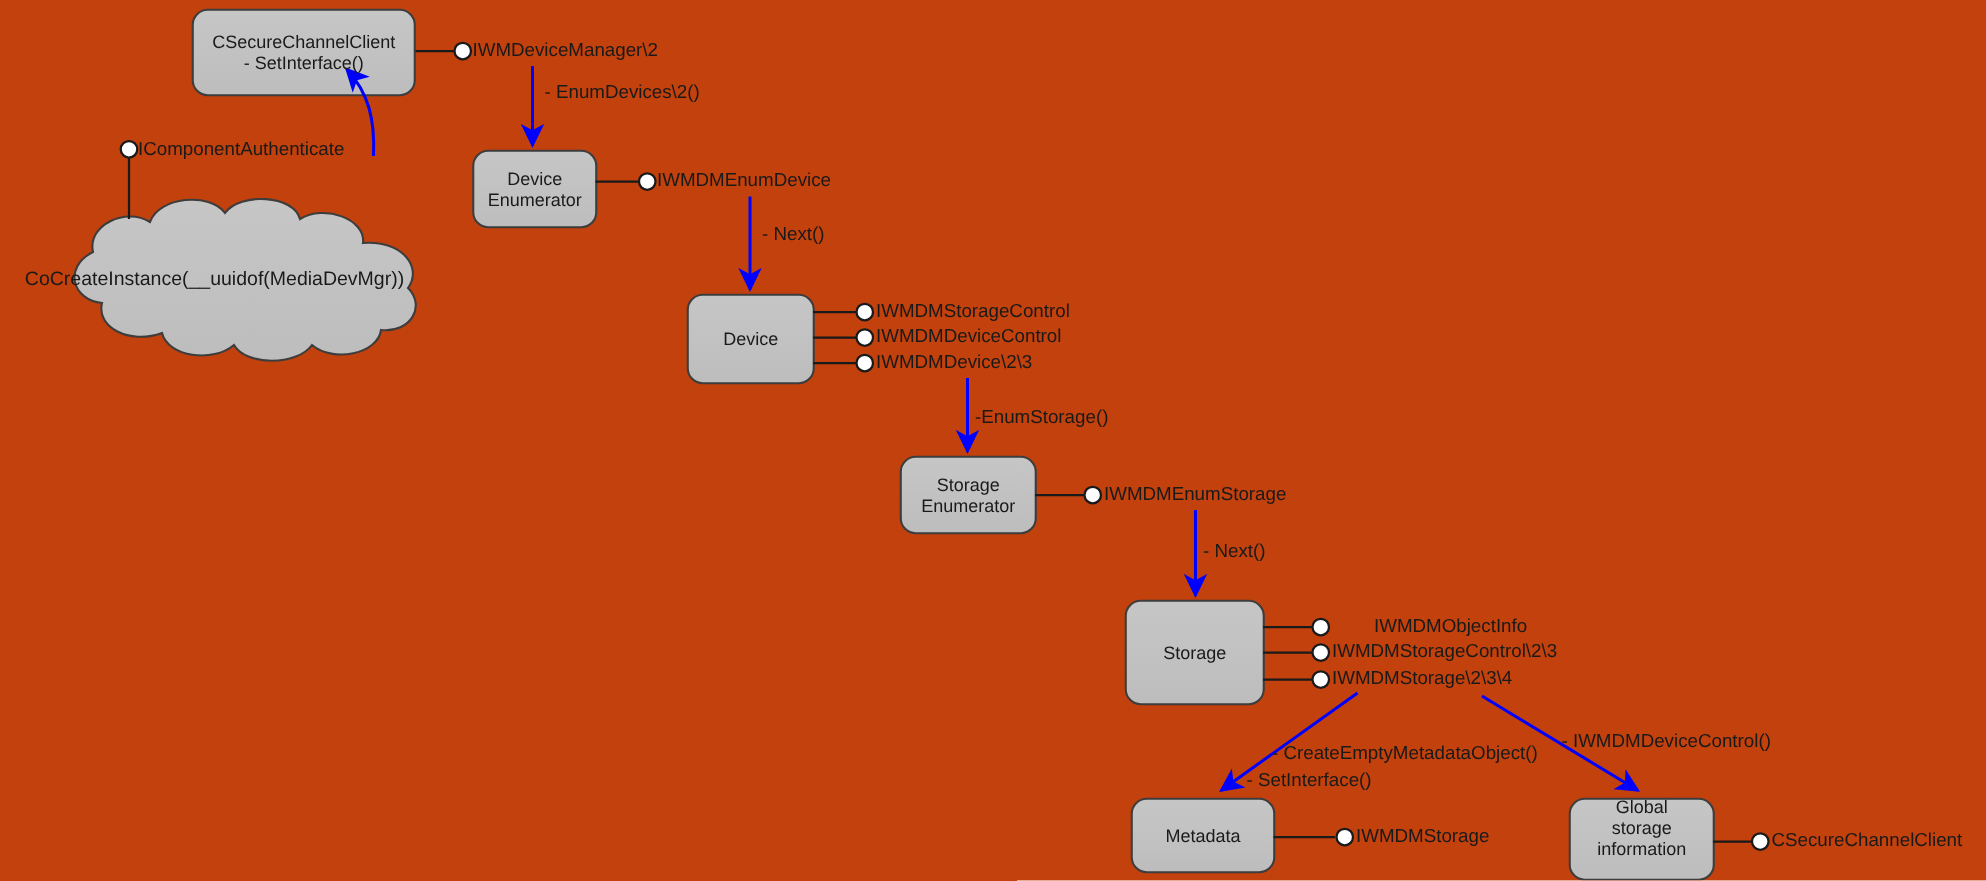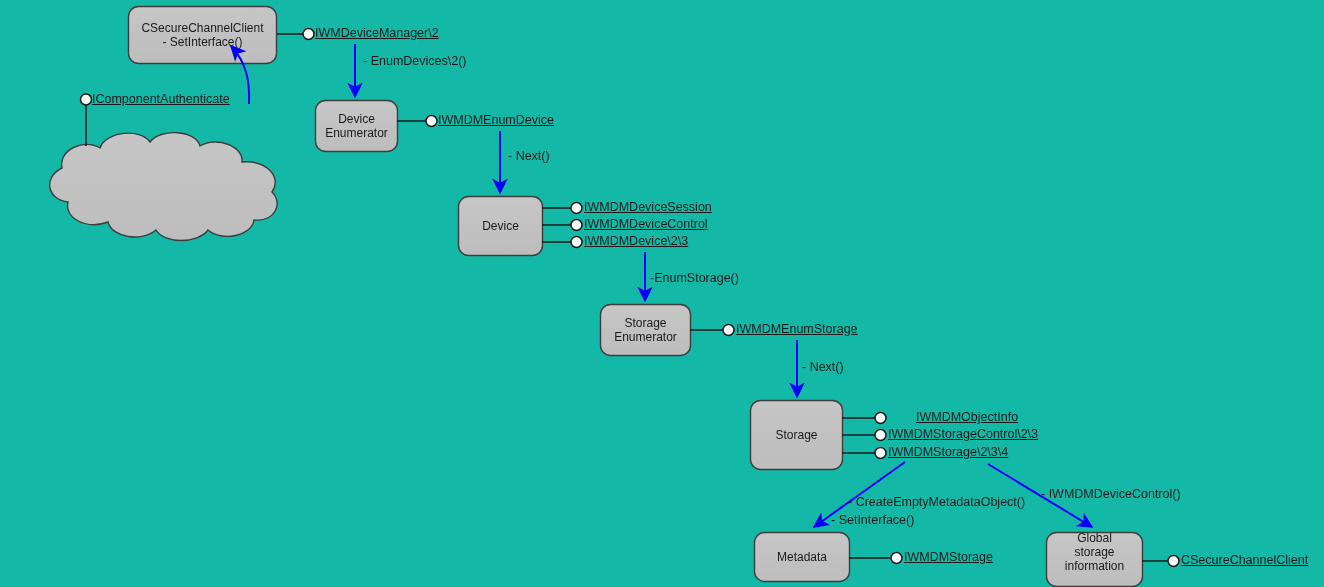--- a/index.html
+++ b/index.html
@@ -8,21 +8,21 @@
     padding: 0;
     background: #ffffff;
   }
   body {
     font-family: "Liberation Sans", sans-serif;
   }
   #diagram-root {
     position: relative;
     width: 1324px;
     height: 587px;
-    background: #14b8a6;
+    background: #c2410c;
     overflow: hidden;
   }
   #diagram-svg {
     position: absolute;
     left: 0;
     top: 0;
     width: 1324px;
     height: 587px;
   }
   .node-label {
@@ -38,21 +38,20 @@
     pointer-events: none;
     white-space: pre-line;
   }
   .iface-label {
     position: absolute;
     font-family: "Liberation Sans", sans-serif;
     font-size: 12.5px;
     color: #1a1a1a;
     line-height: 14px;
     white-space: nowrap;
-    text-decoration: underline;
   }
   .call-label {
     position: absolute;
     font-family: "Liberation Sans", sans-serif;
     font-size: 12.5px;
     color: #1a1a1a;
     line-height: 14px;
     white-space: nowrap;
   }
   .cloud-label {
@@ -145,20 +144,21 @@
       <line x1="797" y1="340" x2="797" y2="397" marker-end="url(#blue-arrow)"></line>
       <line x1="905" y1="462" x2="814" y2="527" marker-end="url(#blue-arrow)"></line>
       <line x1="988" y1="464" x2="1092" y2="527" marker-end="url(#blue-arrow)"></line>
       <path d="M 249 104 C 250 80, 246 62, 231 46" marker-end="url(#blue-arrow)"></path>
     </g>
   </svg>
 
   <div class="node-label" style="left:128px; top:6px; width:149px; height:58px;">CSecureChannelClient
 - SetInterface()</div>
 
+  <div class="cloud-label" style="left:8px; top:178px; width:270px; text-align:center;">CoCreateInstance(__uuidof(MediaDevMgr))</div>
 
   <div class="node-label" style="left:315px; top:100px; width:83px; height:52px;">Device
 Enumerator</div>
 
   <div class="node-label" style="left:458px; top:196px; width:85px; height:60px;">Device</div>
 
   <div class="node-label" style="left:600px; top:304px; width:91px; height:52px;">Storage
 Enumerator</div>
 
   <div class="node-label" style="left:750px; top:400px; width:93px; height:70px;">Storage</div>
@@ -168,21 +168,21 @@
   <div class="node-label" style="left:1046px; top:532px; width:97px; height:39px;">Global
 storage
 information</div>
 
   <div class="iface-label" style="left:92px; top:92px;">IComponentAuthenticate</div>
 
   <div class="iface-label" style="left:315px; top:26px;">IWMDeviceManager\2</div>
 
   <div class="iface-label" style="left:438px; top:113px;">IWMDMEnumDevice</div>
 
-  <div class="iface-label" style="left:584px; top:200px;">IWMDMDeviceSession</div>
+  <div class="iface-label" style="left:584px; top:200px;">IWMDMStorageControl</div>
 
   <div class="iface-label" style="left:584px; top:217px;">IWMDMDeviceControl</div>
 
   <div class="iface-label" style="left:584px; top:234px;">IWMDMDevice\2\3</div>
 
   <div class="iface-label" style="left:736px; top:322px;">IWMDMEnumStorage</div>
 
   <div class="iface-label" style="left:888px; top:410px;margin-left:28px;">IWMDMObjectInfo</div>
 
   <div class="iface-label" style="left:888px; top:427px;">IWMDMStorageControl\2\3</div>

